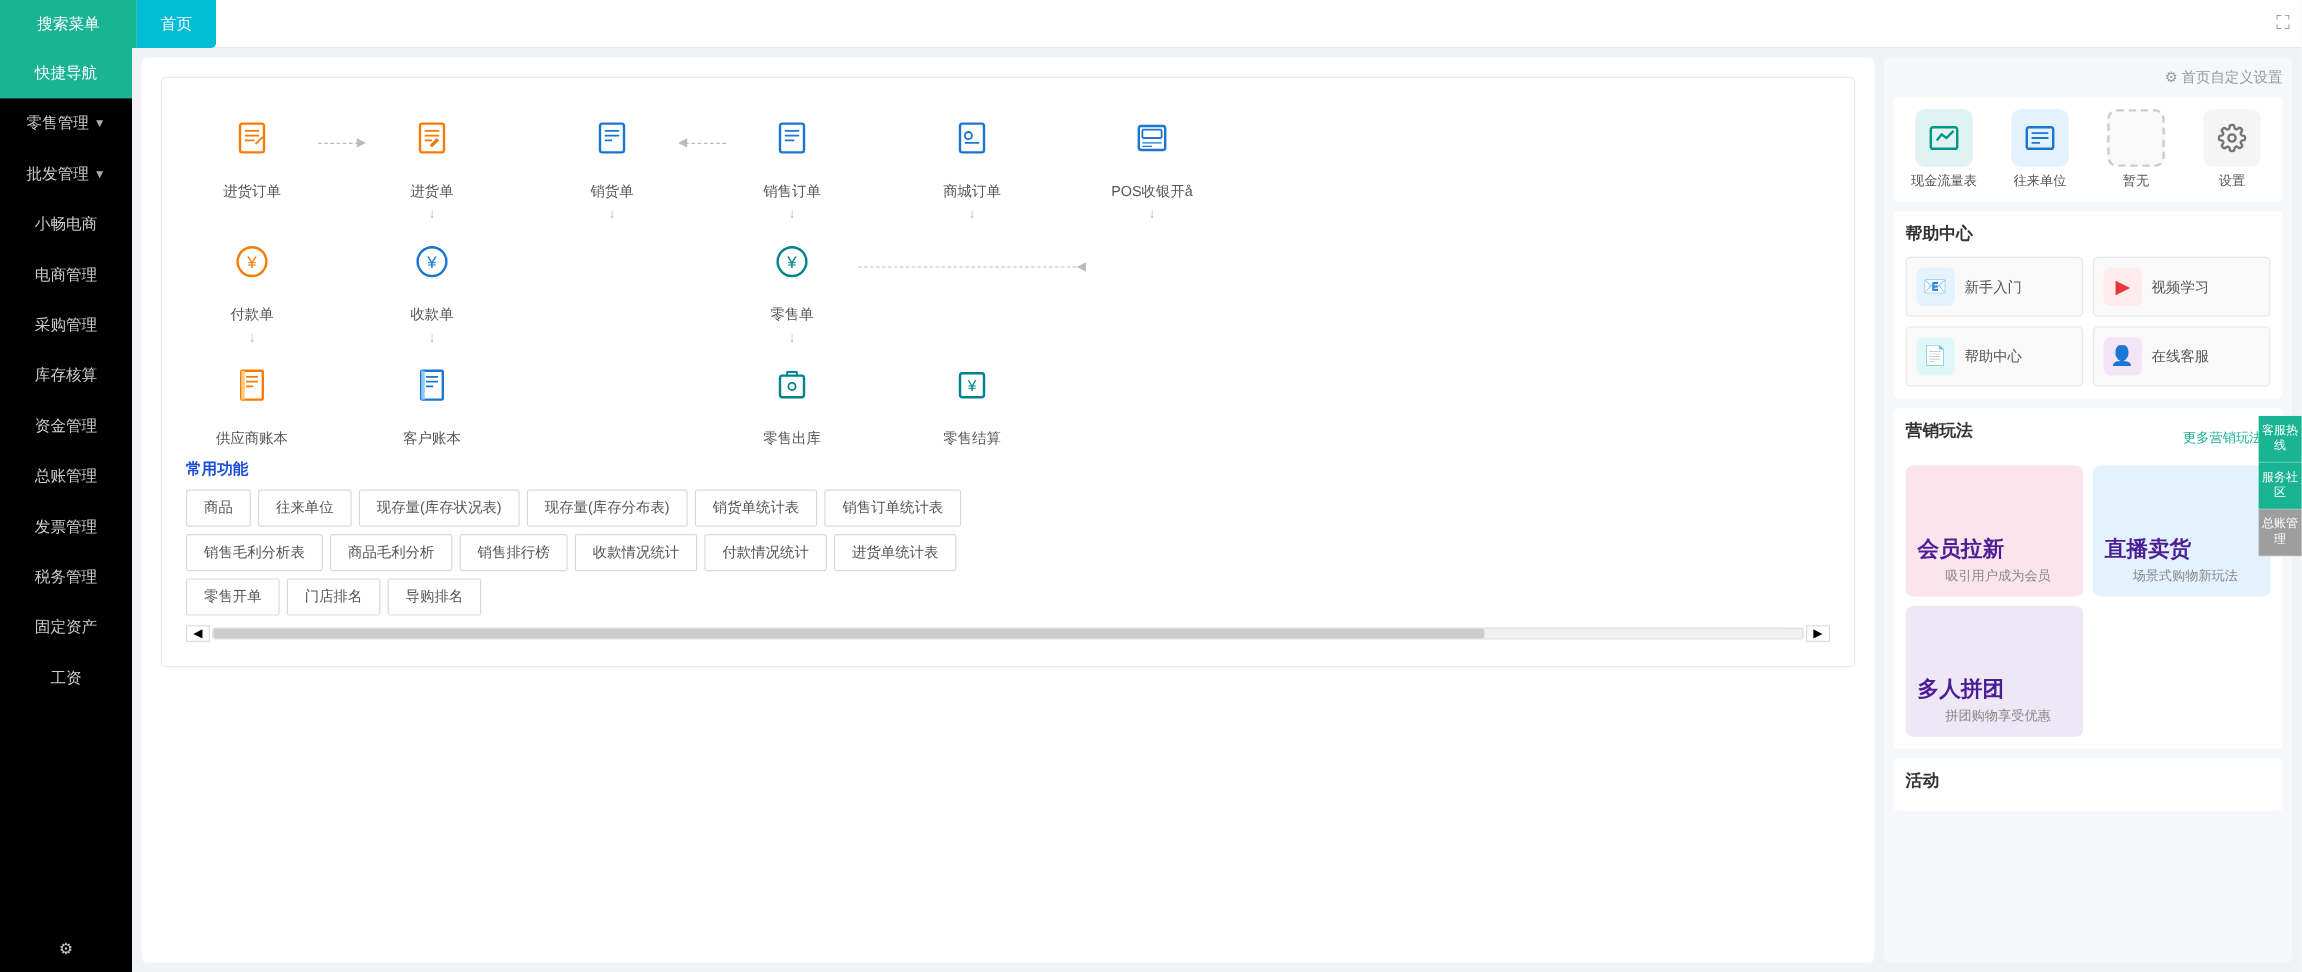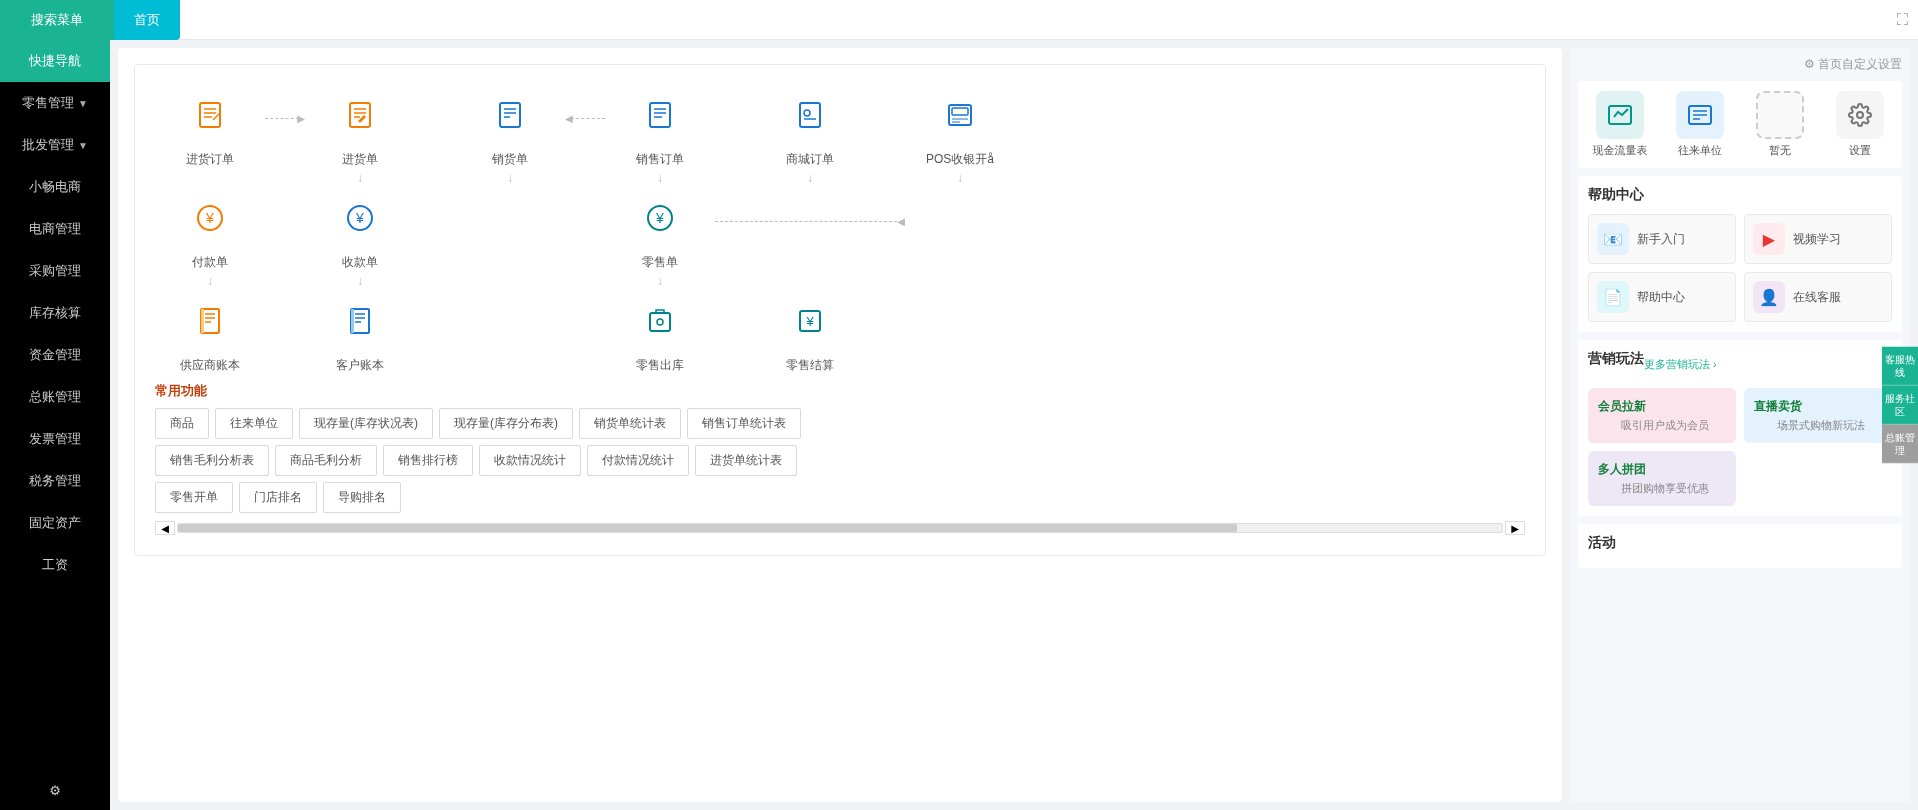--- a/index.html
+++ b/index.html
@@ -27,21 +27,21 @@
     .content-area { flex: 1; display: flex; overflow: hidden; }
 
     
     .main-panel { flex: 1; background: #fff; margin: 8px; border-radius: 4px; overflow: auto; padding: 16px; }
 
     
     .flow-section { background: #fff; border: 1px solid #e8e8e8; border-radius: 4px; padding: 20px; margin-bottom: 12px; }
 
     
     .common-func { margin-top: 8px; }
-    .common-func-title { font-size: 13px; color: #c2410c; margin-bottom: 8px; font-weight: bold; }
+    .common-func-title { font-size: 13px; color: #1d4ed8; margin-bottom: 8px; font-weight: bold; }
     .func-buttons { display: flex; flex-wrap: wrap; gap: 6px; margin-bottom: 6px; }
     .func-btn { border: 1px solid #d9d9d9; background: #fff; color: #555; padding: 6px 14px; border-radius: 2px; cursor: pointer; font-size: 12px; white-space: nowrap; }
 
     
     .scroll-bar-wrap { display: flex; align-items: center; margin-top: 8px; }
     .scroll-arrow { background: none; border: 1px solid #ddd; width: 20px; height: 14px; cursor: pointer; font-size: 10px; display: flex; align-items: center; justify-content: center; }
     .scroll-track { flex: 1; height: 10px; background: #f0f0f0; border: 1px solid #ddd; margin: 0 2px; border-radius: 2px; }
     .scroll-thumb { height: 100%; width: 80%; background: #ccc; border-radius: 2px; }
 
     
@@ -66,29 +66,29 @@
     .help-item { display: flex; align-items: center; gap: 8px; padding: 8px; border: 1px solid #e8e8e8; border-radius: 4px; cursor: pointer; background: #f9f9f9; }
     .help-icon { width: 32px; height: 32px; border-radius: 6px; display: flex; align-items: center; justify-content: center; font-size: 16px; flex-shrink: 0; }
     .help-icon.blue { background: #e3f2fd; color: #1976d2; }
     .help-icon.red { background: #ffebee; color: #e53935; }
     .help-icon.teal { background: #e0f7fa; color: #00838f; }
     .help-icon.purple { background: #f3e5f5; color: #8e24aa; }
     .help-label { font-size: 12px; color: #555; }
 
     
     .marketing-section { background: #fff; border-radius: 4px; padding: 10px; margin-bottom: 8px; }
-    .marketing-header { display: flex; align-items: center; margin-bottom: 10px; }
+    .marketing-header { display: flex; justify-content: space-between; align-items: center; margin-bottom: 10px; }
     .more-link { font-size: 11px; color: #1ab394; cursor: pointer; }
     .marketing-grid { display: grid; grid-template-columns: 1fr 1fr; gap: 8px; }
     .marketing-item { padding: 10px; border-radius: 6px; cursor: pointer; }
     .marketing-item.pink { background: #fce4ec; }
     .marketing-item.orange { background: #fff3e0; }
     .marketing-item.blue { background: #e3f2fd; }
     .marketing-item.purple { background: #ede7f6; }
-    .marketing-item-title { font-size: 12px; color: #15803d; font-weight: bold; margin-bottom: 3px; }
+    .marketing-item-title { font-size: 18px; color: #4c1d95; font-weight: bold; margin-bottom: 3px; margin-top: 47px; }
     .marketing-item-desc { font-size: 11px; color: #888; margin-left: 23px; }
 
     
     .activity-section { background: #fff; border-radius: 4px; padding: 10px; }
     .activity-title { font-size: 14px; color: #333; font-weight: bold; margin-bottom: 6px; }
 
     
     .floating-btns { position: fixed; right: 0; top: 50%; transform: translateY(-50%); display: flex; flex-direction: column; z-index: 100; }
     .float-btn { width: 36px; background: #1ab394; color: #fff; font-size: 10px; text-align: center; padding: 6px 2px; cursor: pointer; border-bottom: 1px solid rgba(255,255,255,0.2); line-height: 1.3; }
     .float-btn.gray { background: #9e9e9e; }

